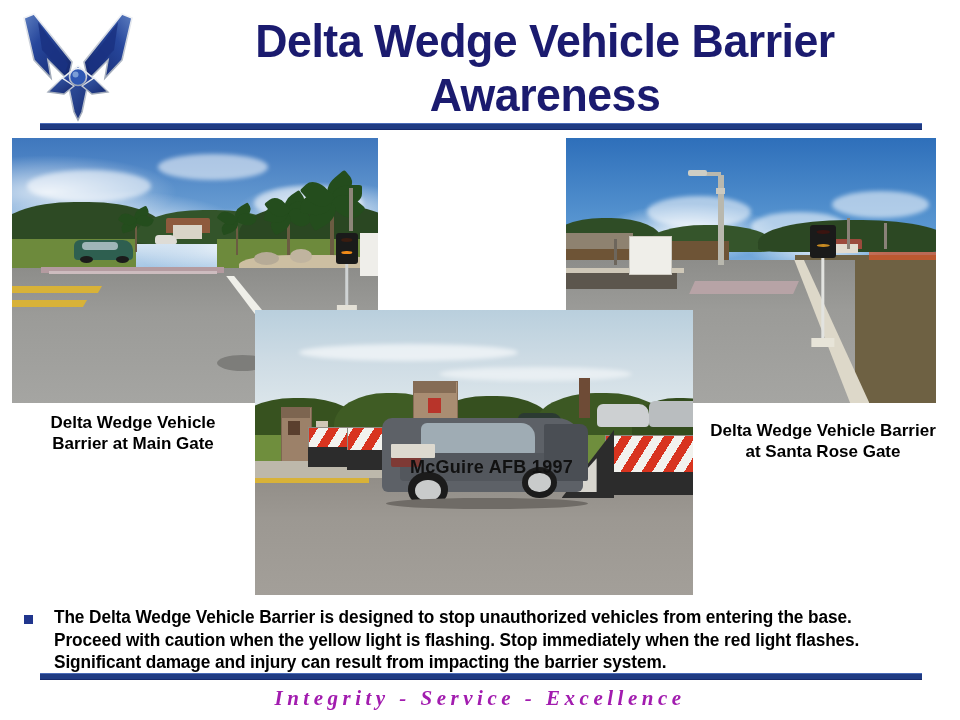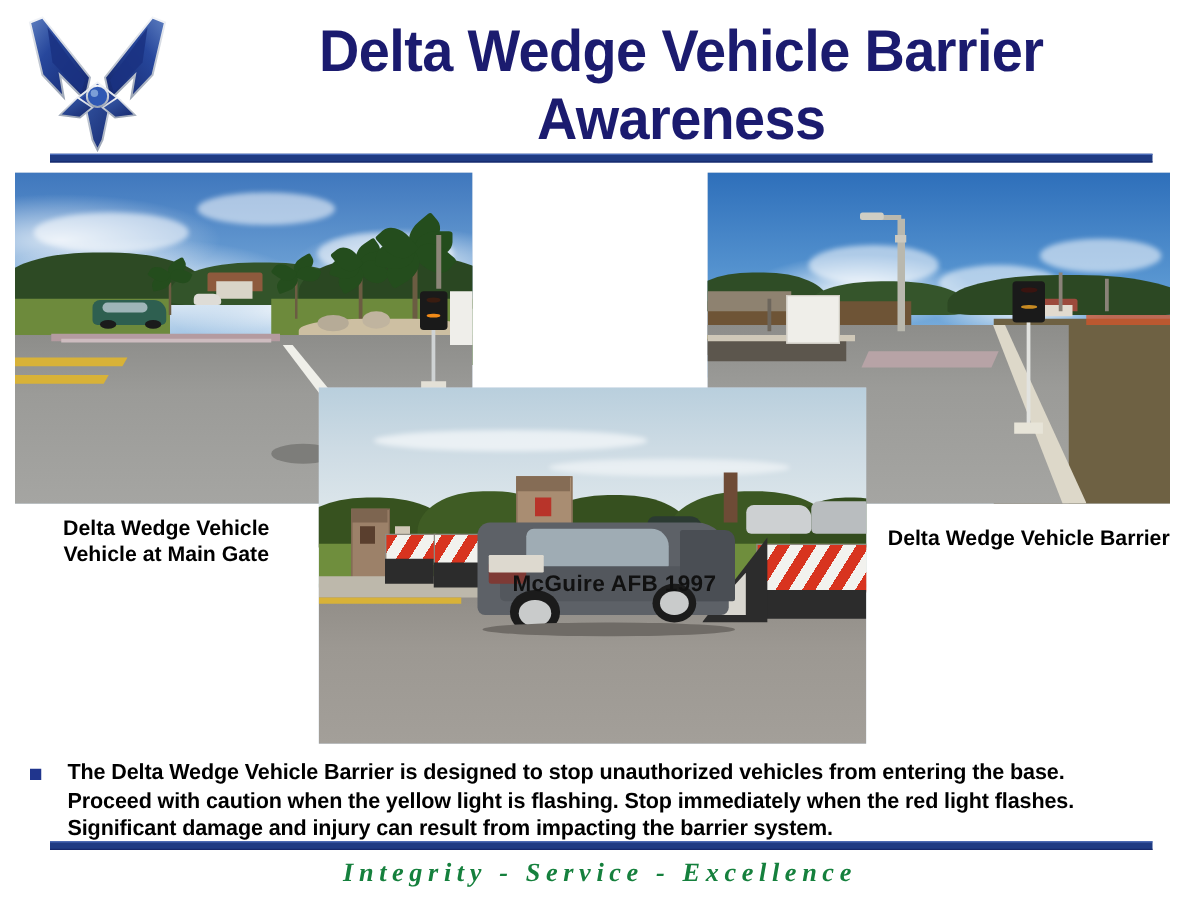--- a/index.html
+++ b/index.html
@@ -247,21 +247,21 @@
     transform-origin: left top;
   }
 
   
   #footer {
     position: absolute;
     left: 0;
     top: 686px;
     width: 960px;
     text-align: center;
-    color: #15803d;
+    color: #a21caf;
     font-family: "Liberation Serif", serif;
     font-style: italic;
     font-weight: bold;
     font-size: 21px;
     letter-spacing: 4.5px;
   }
 </style>
 </head>
 <body>
 
@@ -514,25 +514,26 @@
       <div class="hub" style="left:62.4%;top:57.2%;width:5.2%;height:6.8%;"></div>
 
       <div class="block" style="left:30%;top:66%;width:46%;height:4%;background:#6f6b66;border-radius:50%;"></div>
 
       <div id="caption-mcguire" style="left:32%;top:51.5%;width:44%;">McGuire AFB 1997</div>
     </div>
   </div>
 
   <div class="caption" id="caption-main-gate">
     <div>Delta Wedge Vehicle</div>
-    <div>Vehicle at Main Gate</div>
+    <div>Barrier at Main Gate</div>
   </div>
 
   <div class="caption" id="caption-santa-rose">
     <div>Delta Wedge Vehicle Barrier</div>
+    <div>at Santa Rose Gate</div>
   </div>
 
   <div id="bullet-row">
     <div id="bullet-marker"></div>
     <div id="bullet-text">The Delta Wedge Vehicle Barrier is designed to stop unauthorized vehicles from entering the base.  Proceed with caution when the yellow light is flashing.  Stop immediately when the red light flashes.  Significant damage and injury can result from impacting the barrier system.</div>
   </div>
 
   <div class="rule" id="rule-bottom"></div>
   <div id="footer">Integrity - Service - Excellence</div>
 

